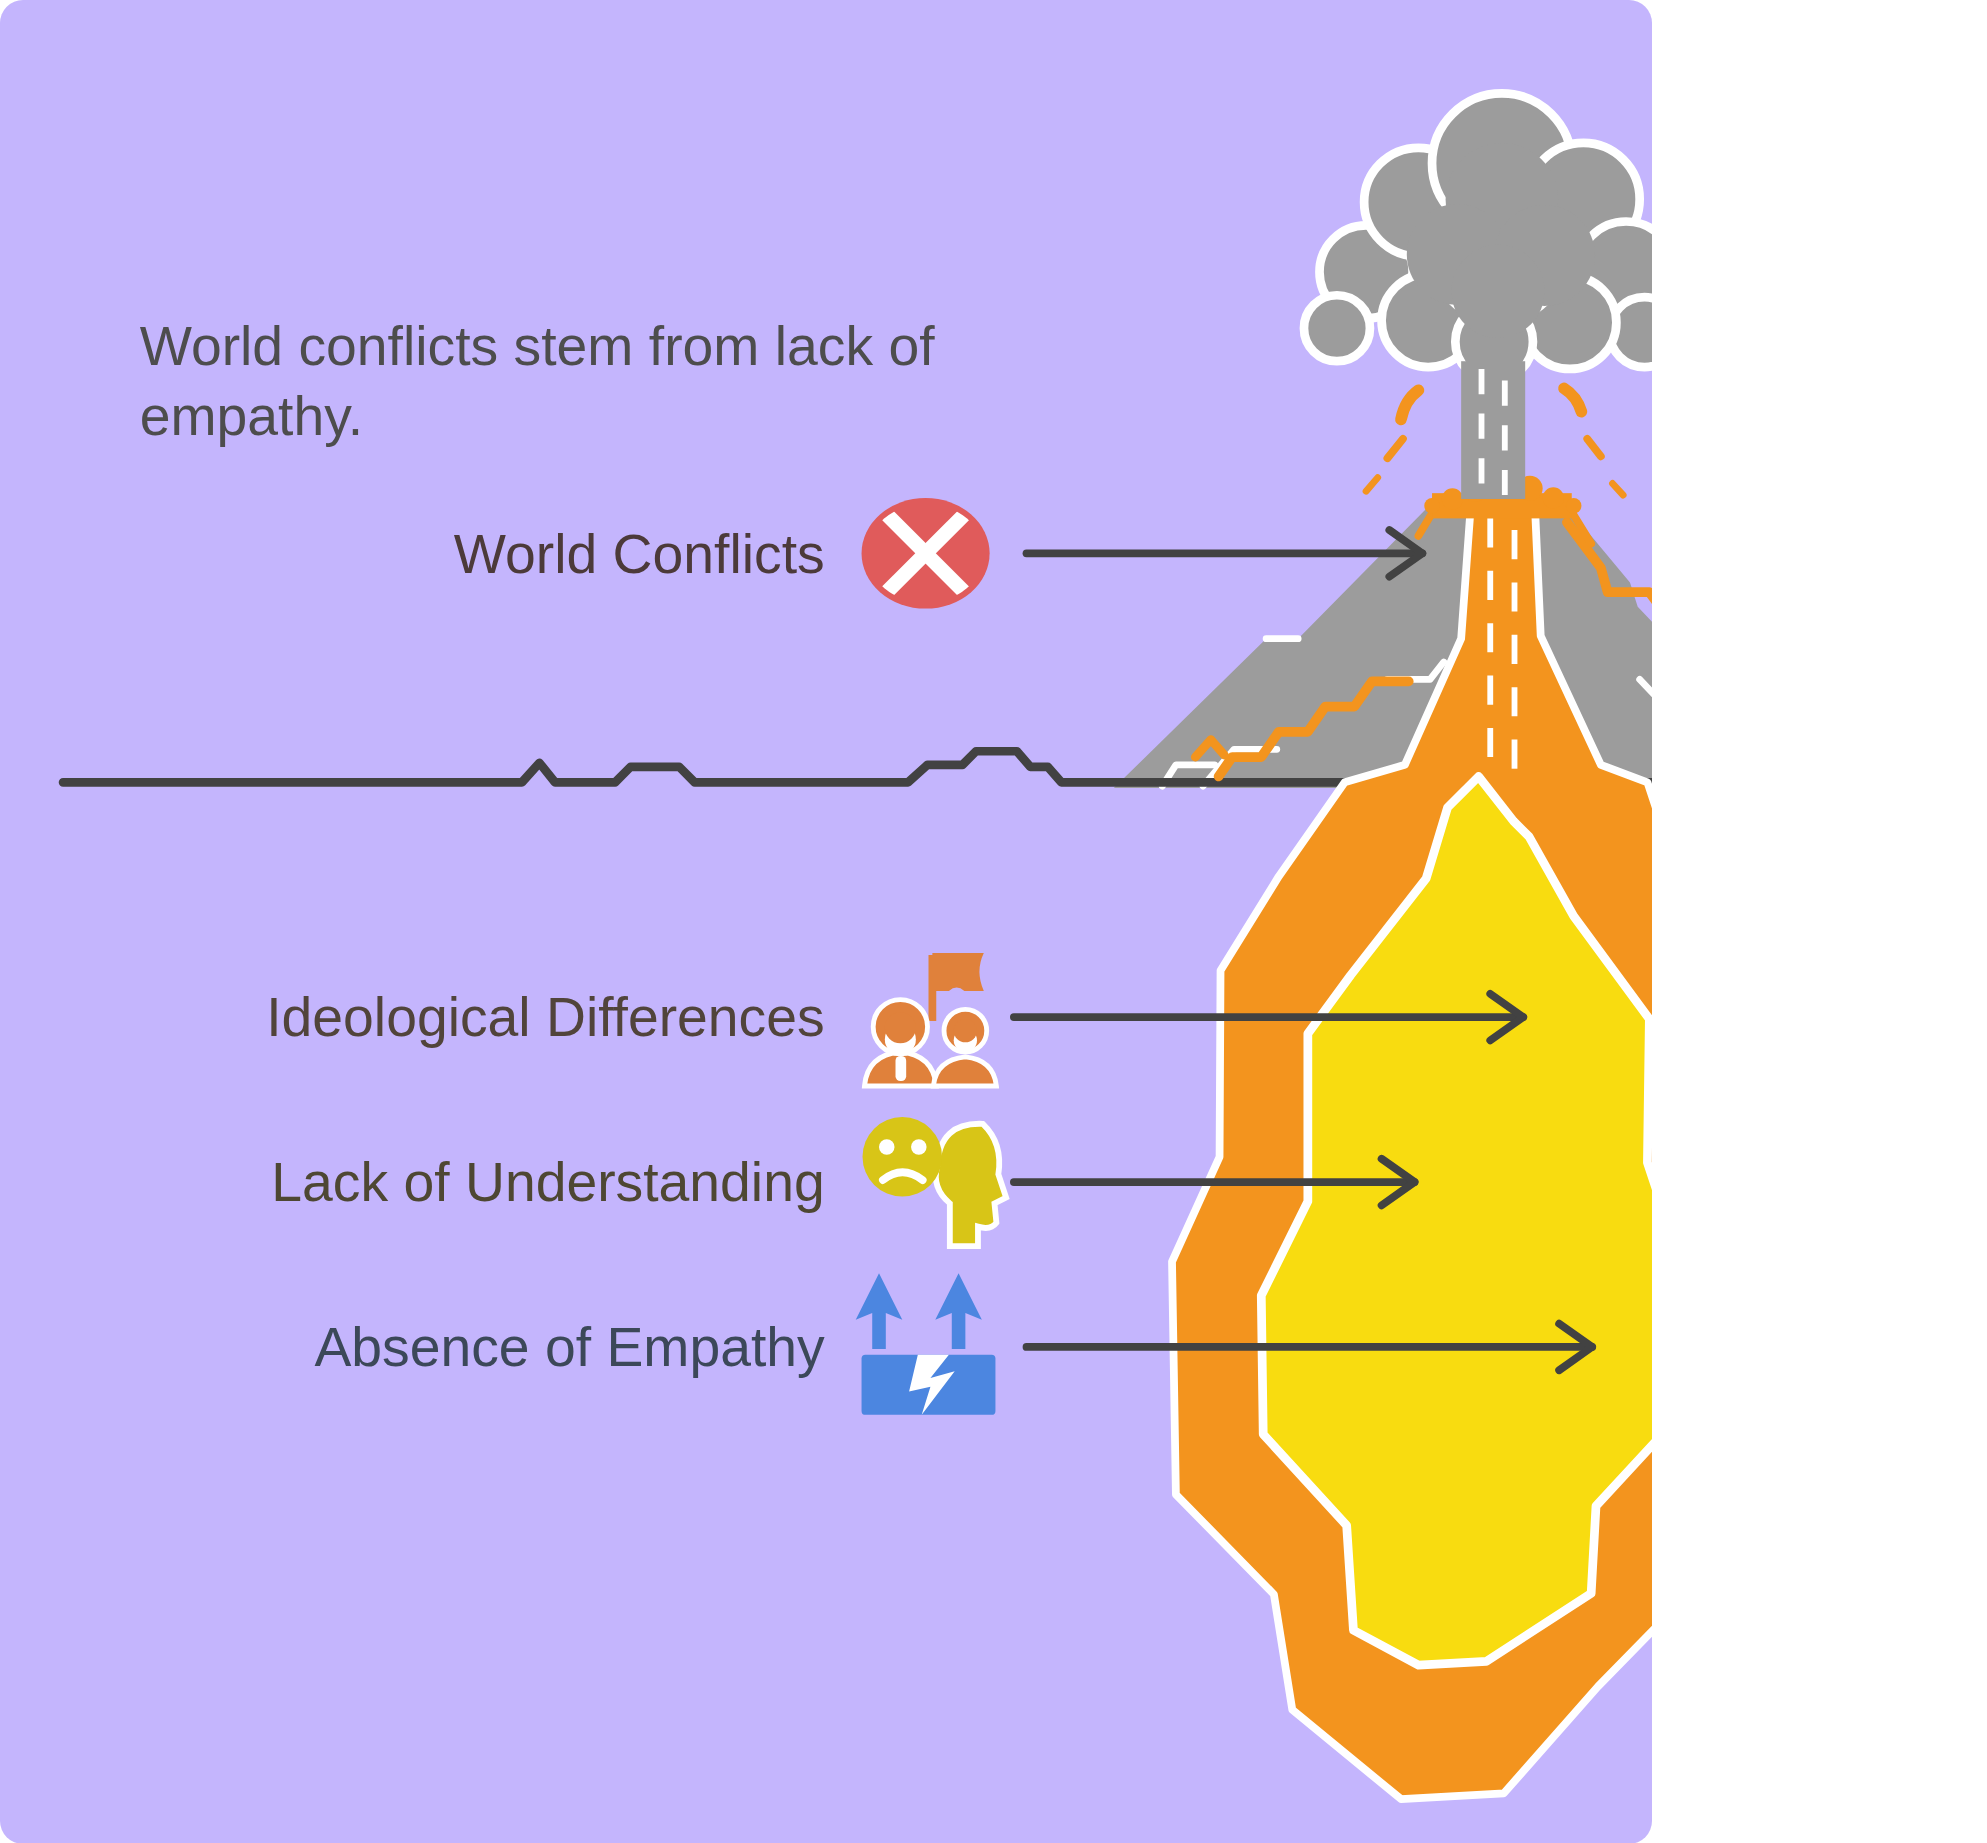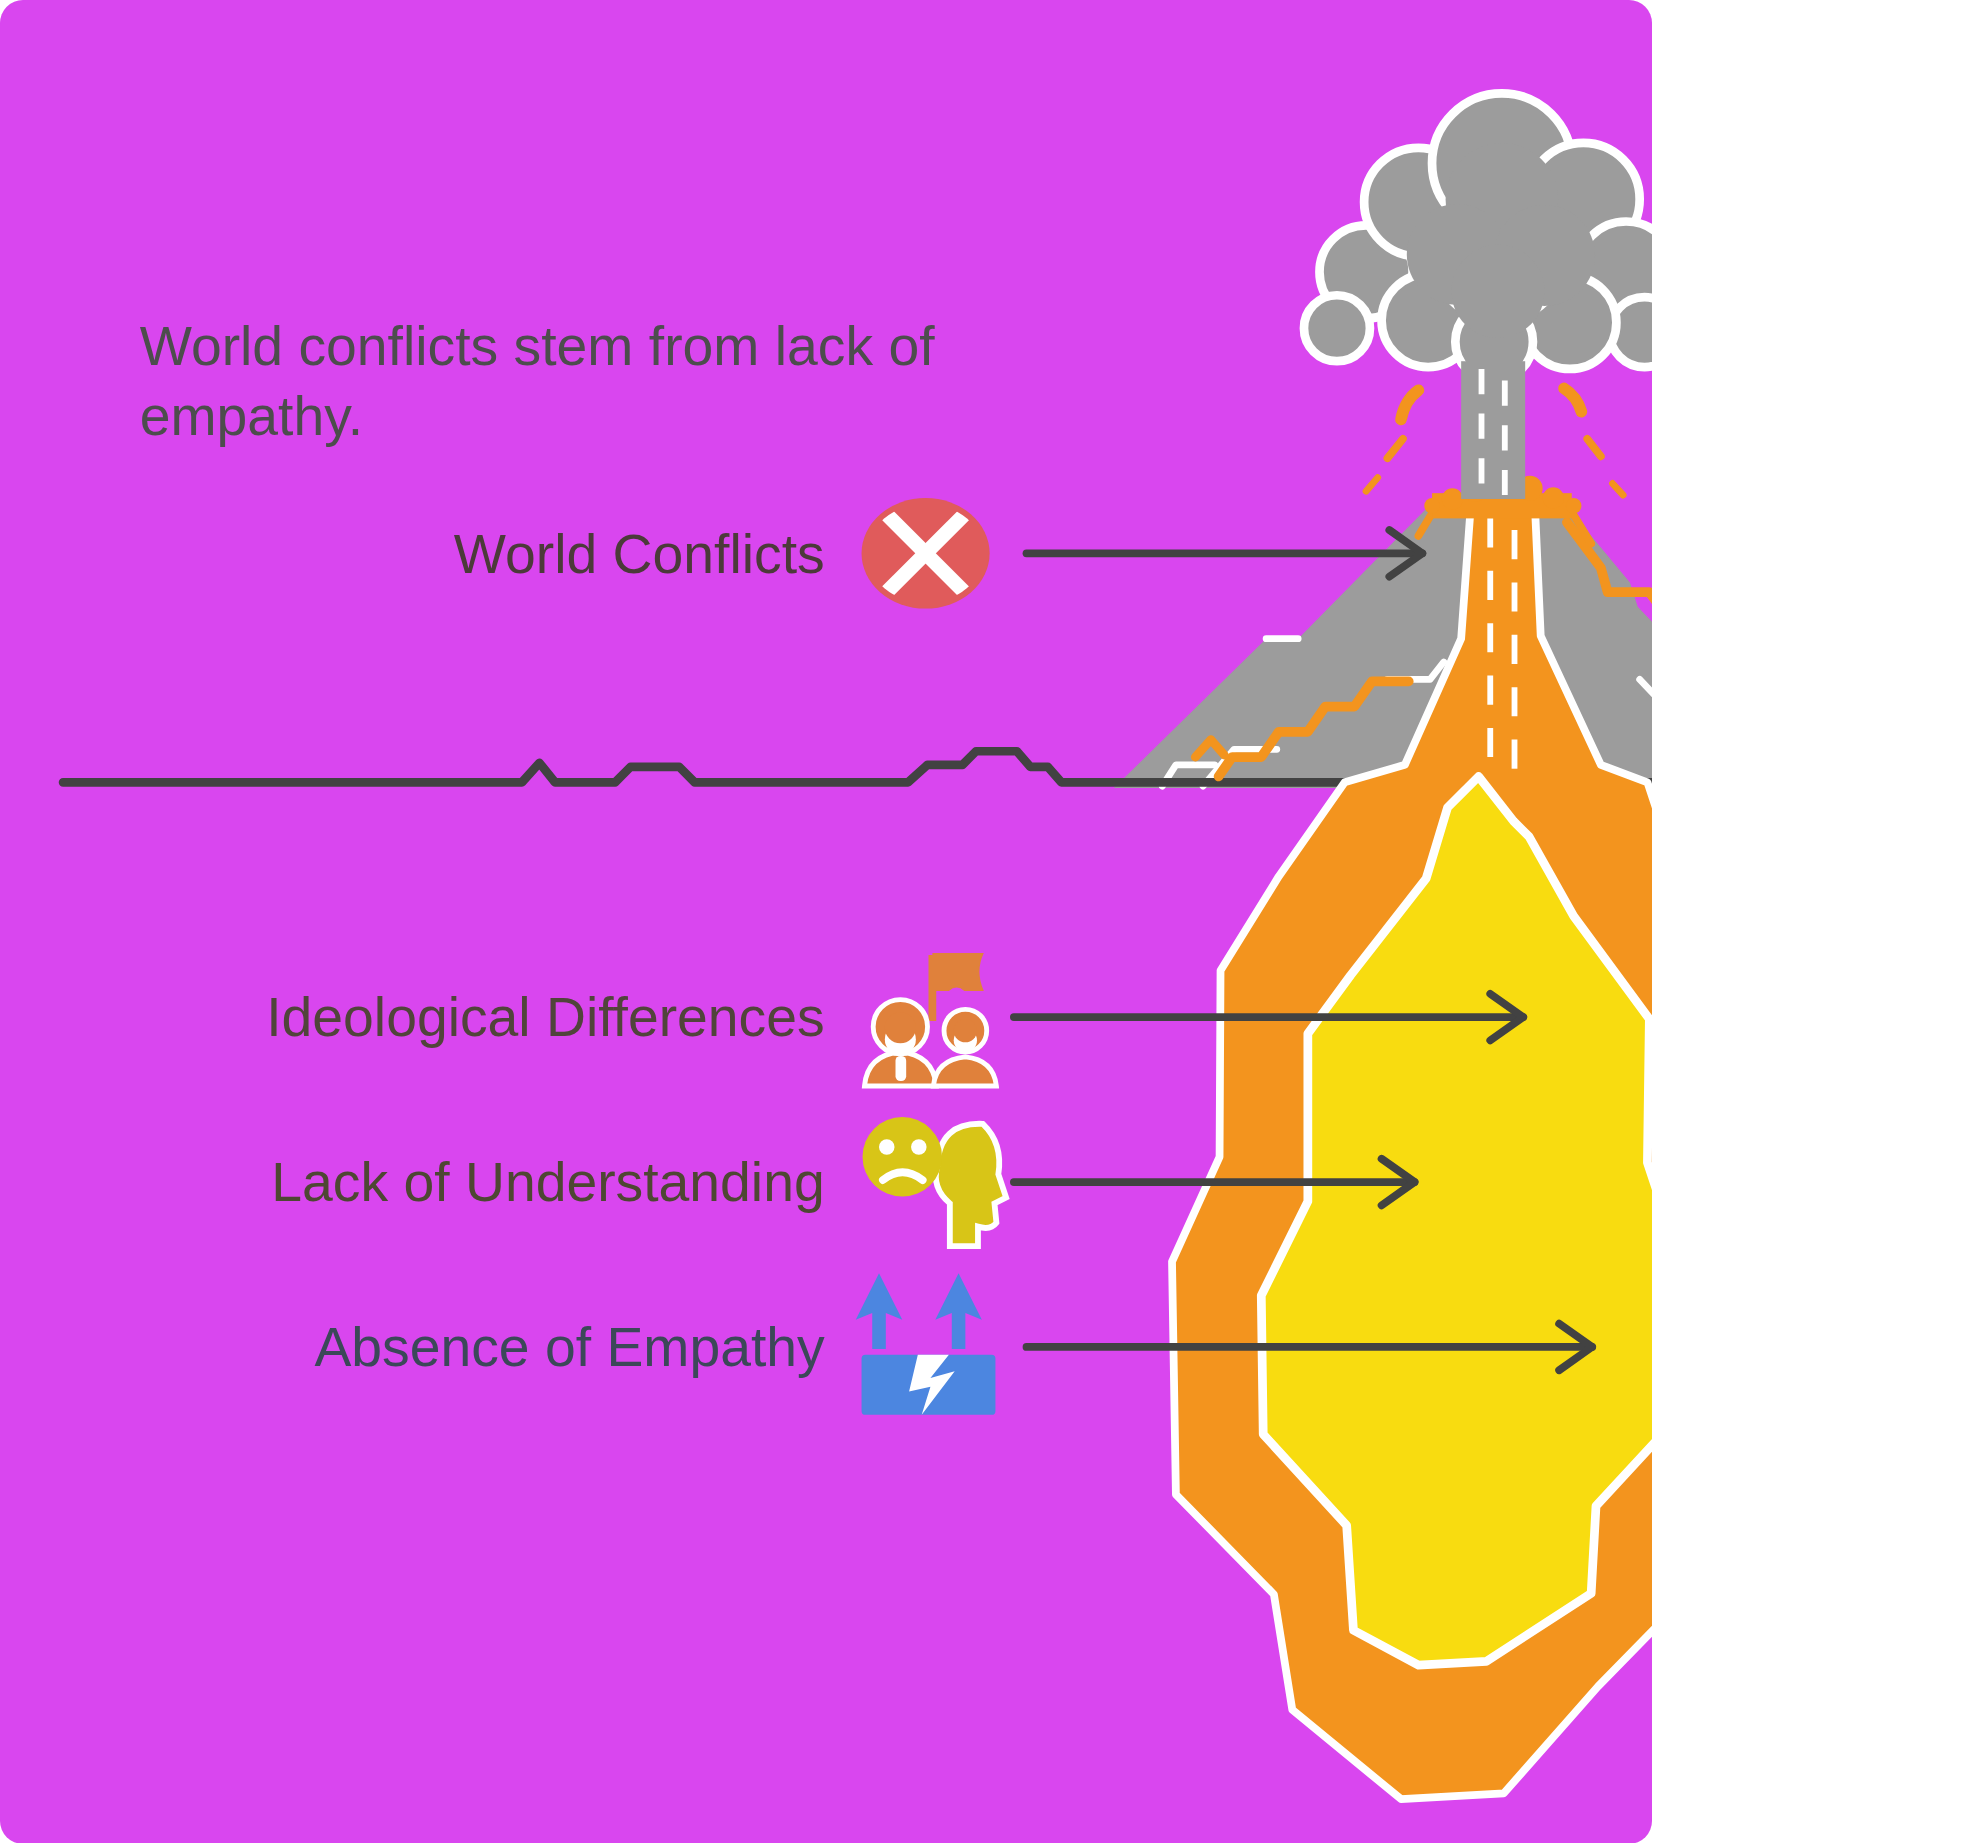--- a/index.html
+++ b/index.html
@@ -1,16 +1,16 @@
 <!DOCTYPE html>
 <html><head>
 <meta charset="utf-8">
 <style>
   html,body{margin:0;padding:0;background:#ffffff;}
-  .stage{position:relative;width:1652px;height:1844px;background:#d946ef;overflow:hidden;
+  .stage{position:relative;width:1652px;height:1844px;background:#c4b5fd;overflow:hidden;
          font-family:"Liberation Sans", sans-serif;border-radius:23px;}
   svg{position:absolute;left:0;top:0;}
   text{font-family:"Liberation Sans", sans-serif;}
   .title-text{font-size:57px;fill:#4d4d4d;}
   .label-text{font-size:57px;}
 </style>
 </head>
 <body>
 
 <div class="stage">

